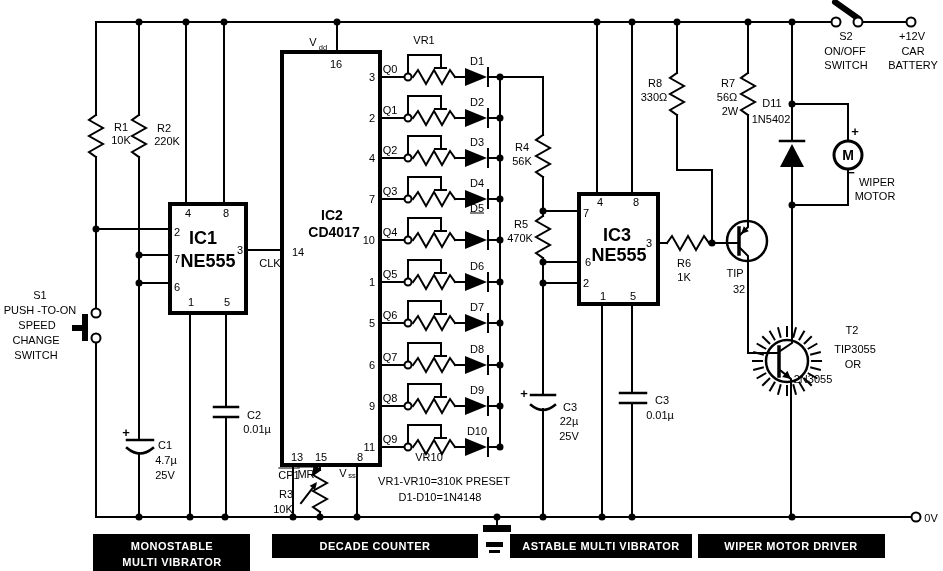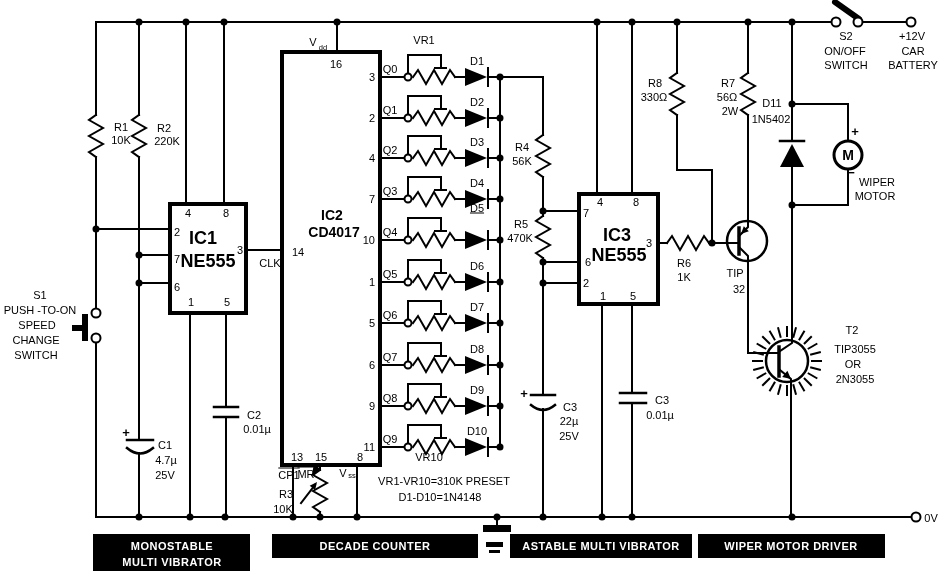--- a/index.html
+++ b/index.html
@@ -287,21 +287,21 @@
     <span class="lbl" style="left:654px;top:97px">330Ω</span>
     <span class="lbl" style="left:728px;top:83px">R7</span>
     <span class="lbl" style="left:727px;top:97px">56Ω</span>
     <span class="lbl" style="left:730px;top:111px">2W</span>
 
     <span class="lbl" style="left:735px;top:273px">TIP</span>
     <span class="lbl" style="left:739px;top:289px">32</span>
     <span class="lbl" style="left:852px;top:330px">T2</span>
     <span class="lbl" style="left:855px;top:349px">TIP3055</span>
     <span class="lbl" style="left:853px;top:364px">OR</span>
-    <span class="lbl" style="left:855px;top:379px">2N3055</span>
+    <span class="lbl" style="left:813px;top:379px">2N3055</span>
 
     <span class="lbl" style="left:772px;top:103px">D11</span>
     <span class="lbl" style="left:771px;top:119px">1N5402</span>
     <span class="lbl b f14" style="left:848px;top:155px">M</span>
     <span class="lbl pl" style="left:855px;top:131px">+</span>
     <span class="lbl pl" style="left:851px;top:172px">−</span>
     <span class="lbl" style="left:877px;top:182px">WIPER</span>
     <span class="lbl" style="left:875px;top:196px">MOTOR</span>
 
     <span class="lbl" style="left:846px;top:36px">S2</span>

